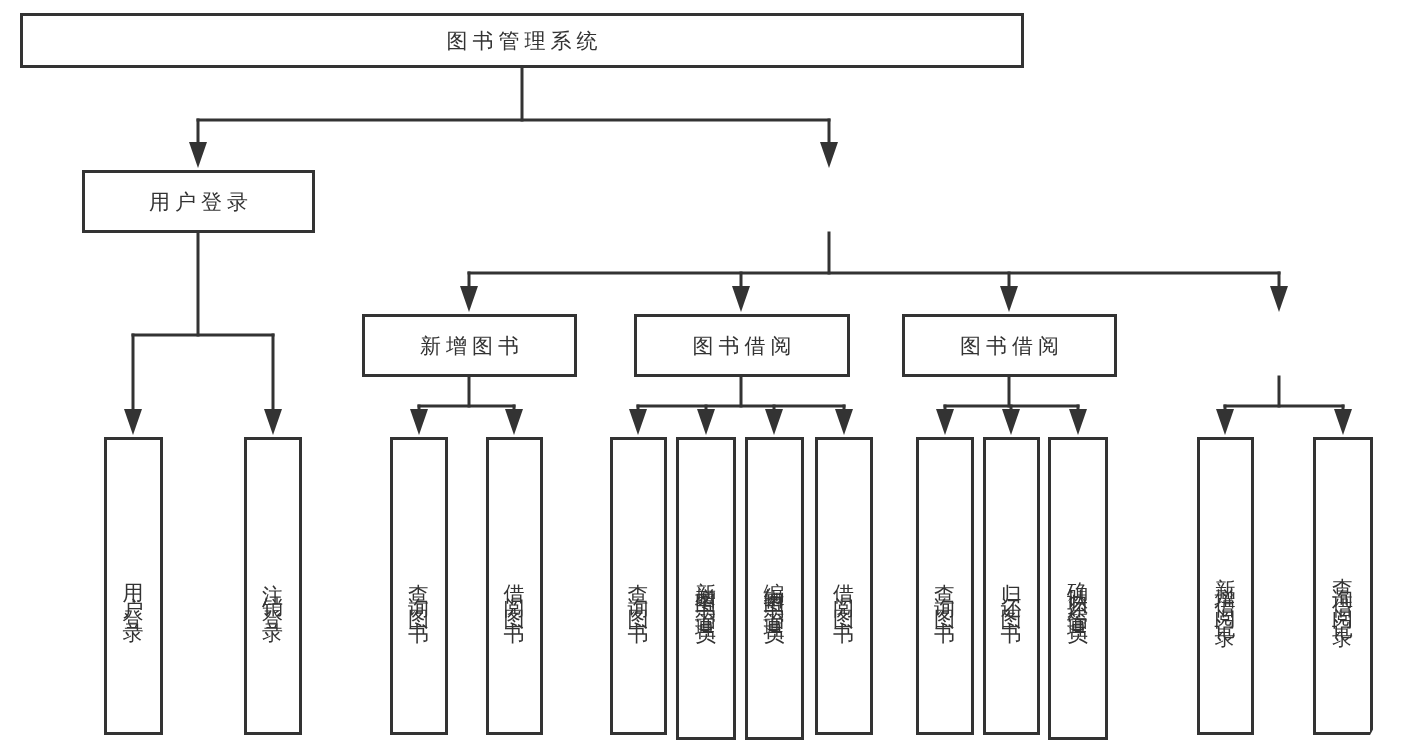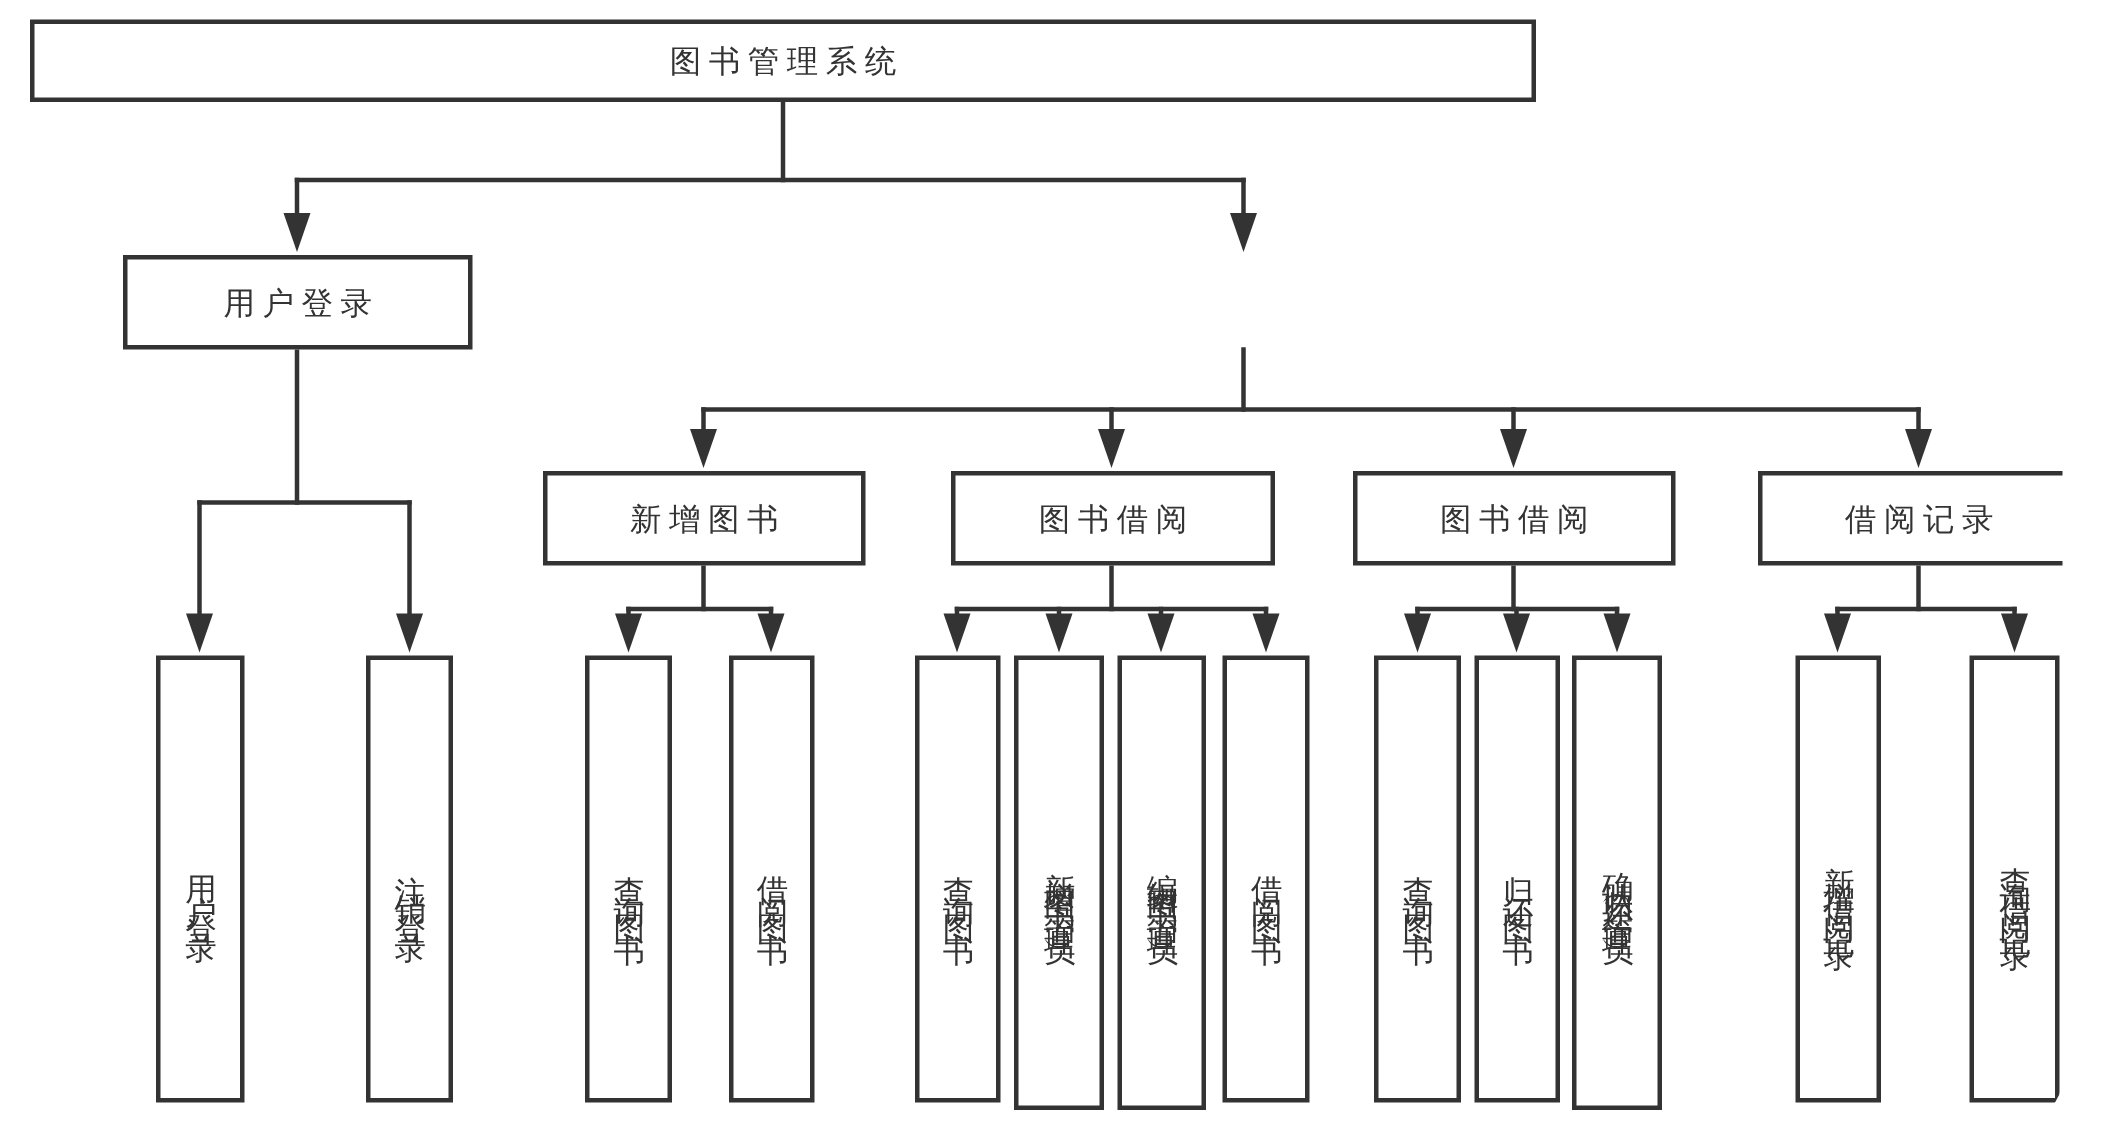--- a/index.html
+++ b/index.html
@@ -107,23 +107,20 @@
 
   <div class="node h" style="left:362px;top:314px;width:215px;height:63px">
     <span class="lbl">新增图书</span>
   </div>
   <div class="node h" style="left:634px;top:314px;width:216px;height:63px">
     <span class="lbl">图书借阅</span>
   </div>
   <div class="node h" style="left:902px;top:314px;width:215px;height:63px">
     <span class="lbl">图书借阅</span>
   </div>
-  <div class="node h" style="left:1172px;top:314px;width:215px;height:63px">
-    <span class="lbl">借阅记录</span>
-  </div>
 
   <div class="node v" style="left:104px;top:437px;width:59px;height:298px">
     <span class="lbl">用户登录</span>
   </div>
   <div class="node v" style="left:244px;top:437px;width:58px;height:298px">
     <span class="lbl">注销登录</span>
   </div>
 
   <div class="node v" style="left:390px;top:437px;width:58px;height:298px">
     <span class="lbl">查询图书</span>

